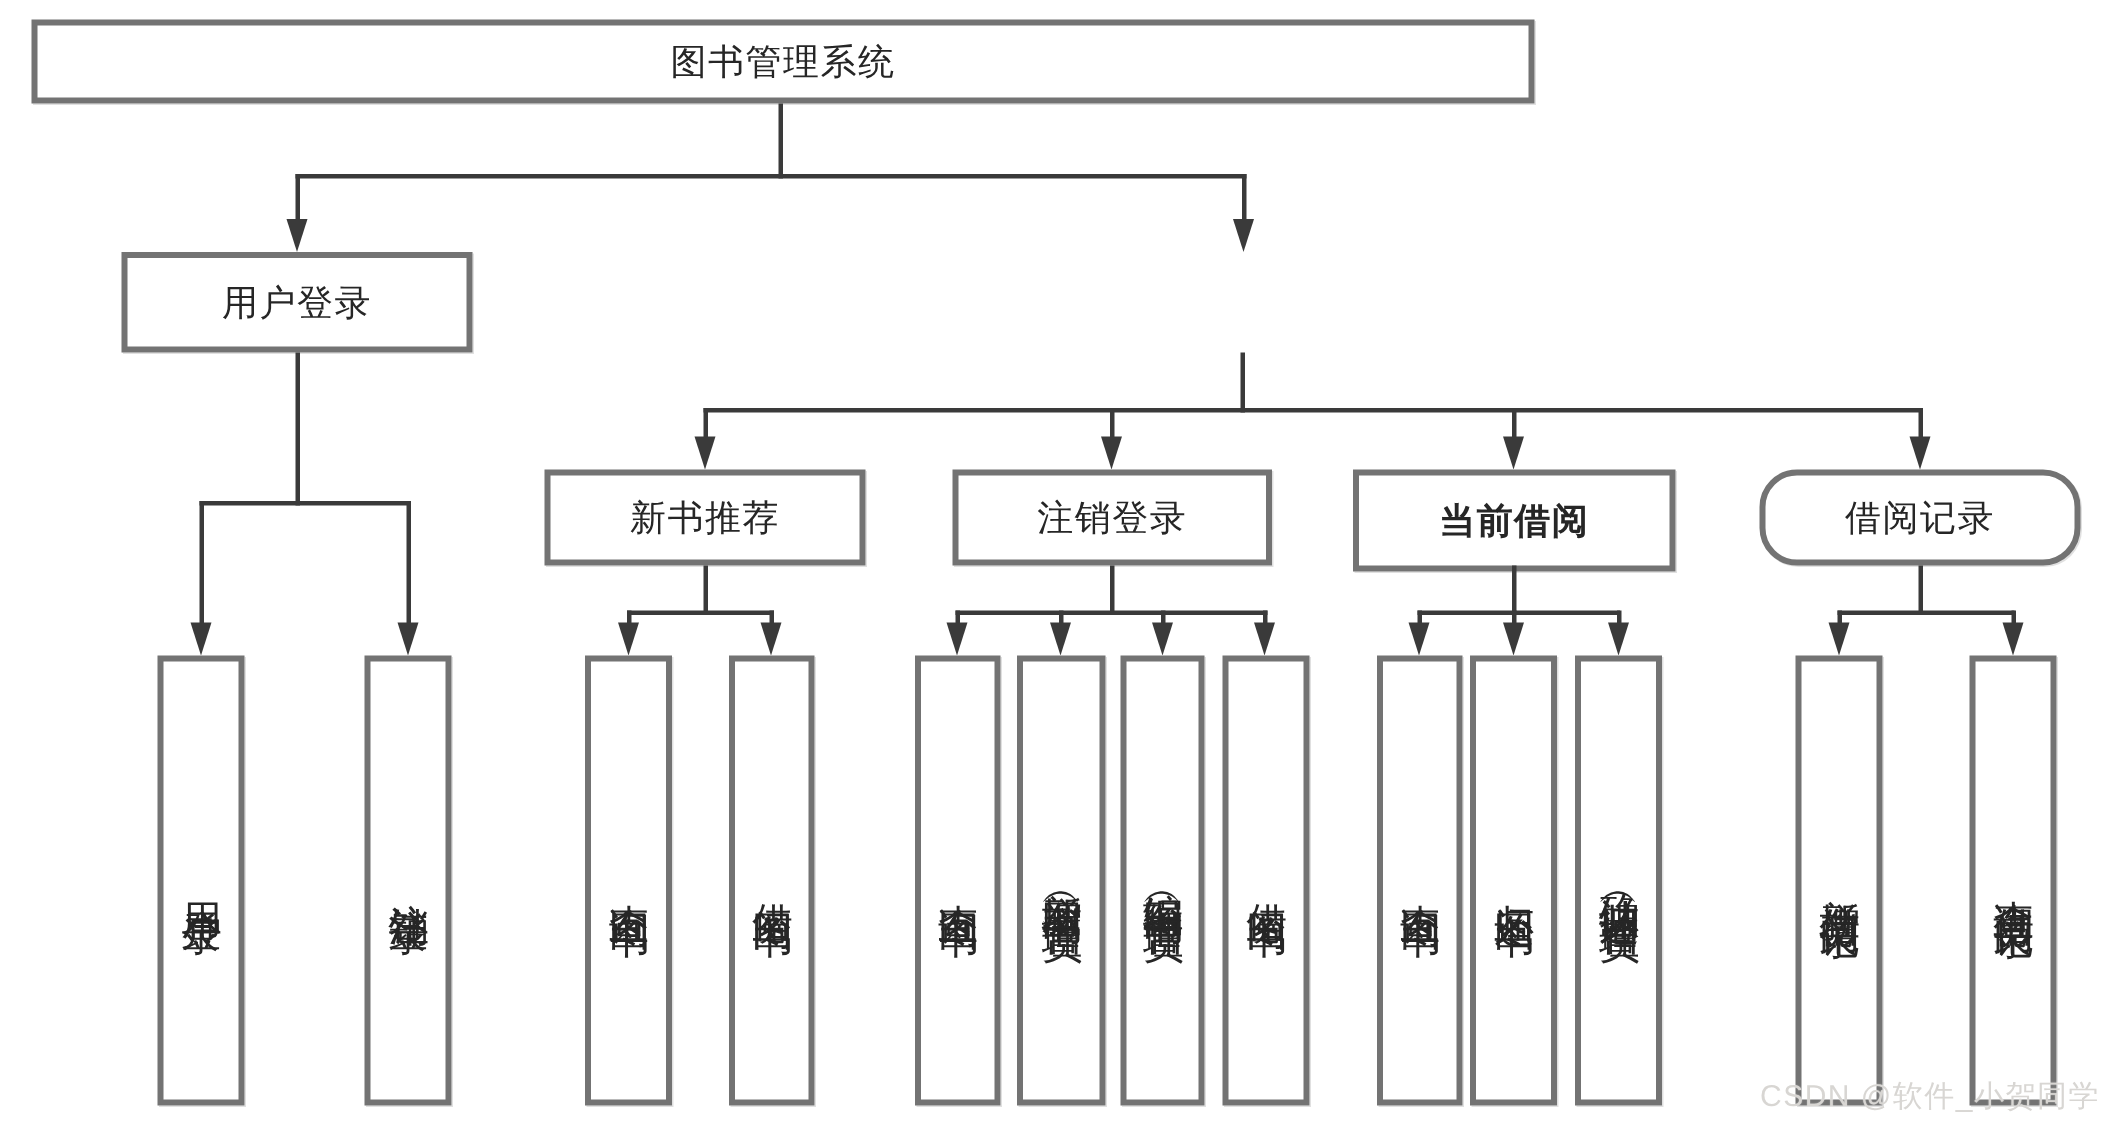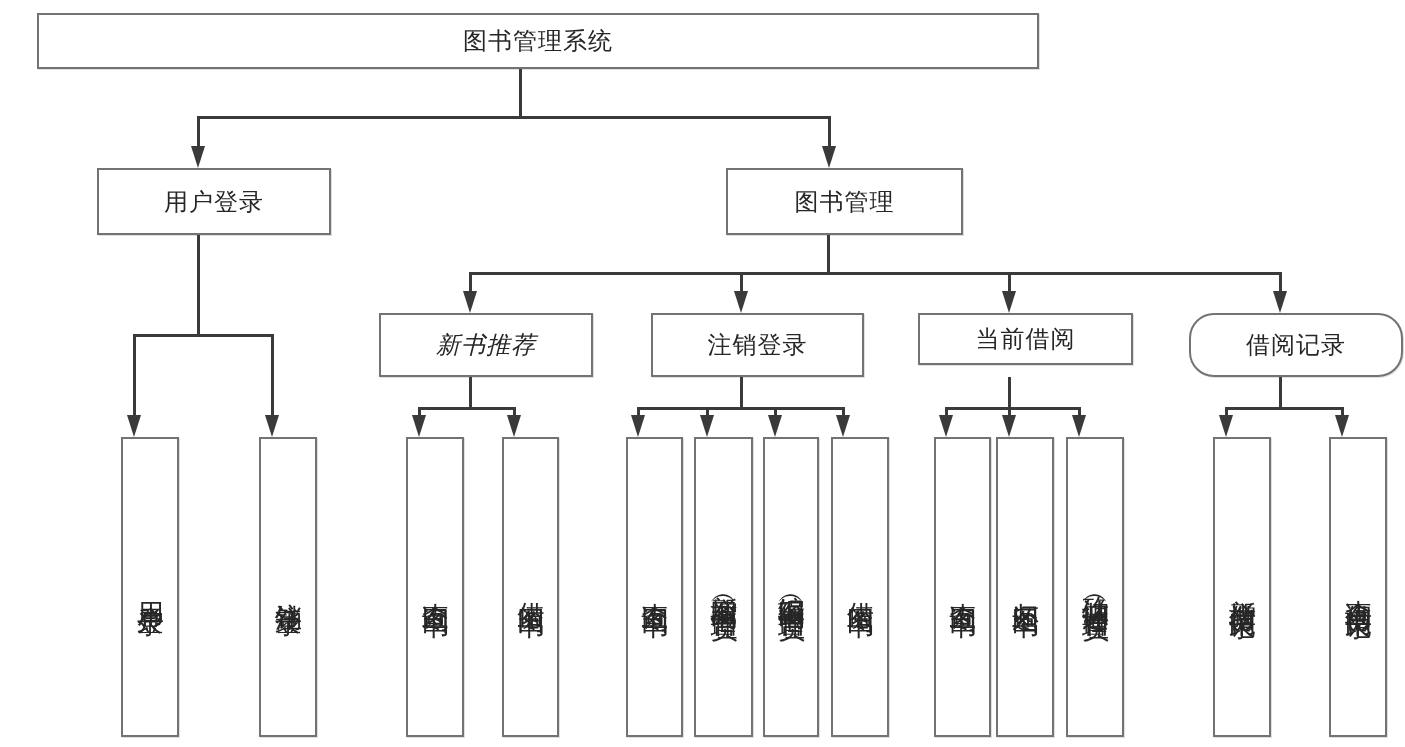--- a/index.html
+++ b/index.html
@@ -11,28 +11,27 @@
   .canvas {
     position: relative;
     width: 1405px;
     height: 747px;
     background: #ffffff;
     overflow: hidden;
   }
   .node {
     position: absolute;
     box-sizing: border-box;
-    border: 2px solid #737373;
+    border: 4px solid #737373;
     background: #ffffff;
     display: flex;
     align-items: center;
     justify-content: center;
     color: #262626;
     box-shadow: 1px 1px 0 rgba(0,0,0,0.12);
-    margin-left: 16px;
   }
   .node span {
     font-size: 24px;
     letter-spacing: 1px;
     white-space: nowrap;
   }
   .node.vert span {
     writing-mode: vertical-rl;
     text-orientation: mixed;
     font-size: 27px;
@@ -76,50 +75,47 @@
 
   <div class="vl" style="left:519px; top:69px; height:50px;"></div>
   <div class="hl" style="left:197px; top:116px; width:634px;"></div>
   <div class="vl" style="left:197px; top:116px; height:32px;"></div>
   <div class="arrow" style="left:191px; top:146px;"></div>
   <div class="vl" style="left:828px; top:116px; height:32px;"></div>
   <div class="arrow" style="left:822px; top:146px;"></div>
 
   <div class="node" style="left:81px; top:168px; width:234px; height:67px;">
     <span>用户登录</span>
-  </div>
-  <div class="node" style="left:710px; top:168px; width:237px; height:67px;">
-    <span>图书管理</span>
   </div>
 
   <div class="vl" style="left:197px; top:235px; height:102px;"></div>
   <div class="hl" style="left:133px; top:334px; width:141px;"></div>
   <div class="vl" style="left:133px; top:334px; height:83px;"></div>
   <div class="arrow" style="left:127px; top:415px;"></div>
   <div class="vl" style="left:271px; top:334px; height:83px;"></div>
   <div class="arrow" style="left:265px; top:415px;"></div>
 
   <div class="vl" style="left:827px; top:235px; height:40px;"></div>
   <div class="hl" style="left:469px; top:272px; width:813px;"></div>
   <div class="vl" style="left:469px; top:272px; height:21px;"></div>
   <div class="arrow" style="left:463px; top:291px;"></div>
   <div class="vl" style="left:740px; top:272px; height:21px;"></div>
   <div class="arrow" style="left:734px; top:291px;"></div>
   <div class="vl" style="left:1008px; top:272px; height:21px;"></div>
   <div class="arrow" style="left:1002px; top:291px;"></div>
   <div class="vl" style="left:1279px; top:272px; height:21px;"></div>
   <div class="arrow" style="left:1273px; top:291px;"></div>
 
-  <div class="node" style="left:363px; top:313px; width:214px; height:64px;font-style:italic;">
+  <div class="node" style="left:363px; top:313px; width:214px; height:64px;">
     <span>新书推荐</span>
   </div>
   <div class="node" style="left:635px; top:313px; width:213px; height:64px;">
     <span>注销登录</span>
   </div>
-  <div class="node" style="left:902px; top:313px; width:215px; height:52px;">
+  <div class="node" style="left:902px; top:313px; width:215px; height:68px;font-weight:bold;">
     <span>当前借阅</span>
   </div>
   <div class="node" style="left:1173px; top:313px; width:214px; height:64px;border-radius:25px;">
     <span>借阅记录</span>
   </div>
 
   <div class="vl" style="left:469px; top:377px; height:33px;"></div>
   <div class="hl" style="left:418px; top:407px; width:98px;"></div>
   <div class="vl" style="left:418px; top:407px; height:10px;"></div>
   <div class="arrow" style="left:412px; top:415px;"></div>
@@ -190,14 +186,15 @@
     <span>确认归还（管理员）</span>
   </div>
 
   <div class="node vert" style="left:1197px; top:437px; width:58px; height:300px;">
     <span>新增借阅记录</span>
   </div>
   <div class="node vert" style="left:1313px; top:437px; width:58px; height:300px;">
     <span>查询借阅记录</span>
   </div>
 
+  <div class="watermark">CSDN @软件_小贺同学</div>
 
 </div>
 
 </body></html>

